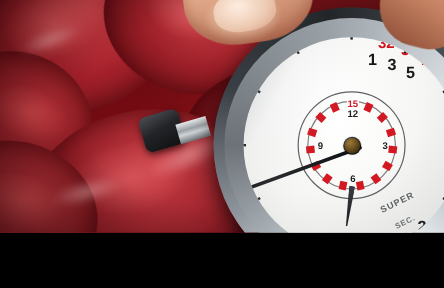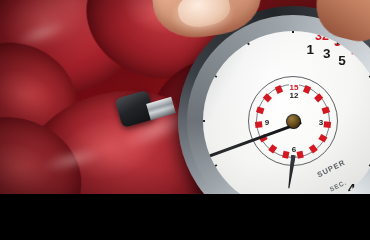--- a/index.html
+++ b/index.html
@@ -433,21 +433,21 @@
               </div>
               <div class="tick" style="transform: rotate(345deg);">
                 <i style="width: 1.4px; height: 8px; left: -0.7px; top: -99px;"></i>
               </div>
               <div class="tick" style="transform: rotate(348deg);"></div>
               <div class="tick" style="transform: rotate(351deg);"></div>
               <div class="tick" style="transform: rotate(354deg);"></div>
               <div class="tick" style="transform: rotate(357deg);"></div>
             </div>
           <div id="numerals">
-              <div class="num black" style="left: 152.53px; top: 158.452px;">40</div>
+              <div class="num black" style="left: 152.53px; top: 158.452px;">29</div>
               <div class="num black" style="left: 139px; top: 168.282px;">25</div>
               <div class="num black" style="left: 107.362px; top: 19.4382px;">1</div>
               <div class="num black" style="left: 123.721px; top: 22.9155px;">3</div>
               <div class="num black" style="left: 139px; top: 29.718px;">5</div>
               <div class="num red" style="left: 170.342px; top: 163.237px;">52</div>
               <div class="num red" style="left: 118.96px; top: 5.09783px;">32</div>
               <div class="num red" style="left: 138.047px; top: 11.2996px;">34</div>
               <div class="num red" style="left: 155.427px; top: 21.3344px;">48</div>
             </div>
 

